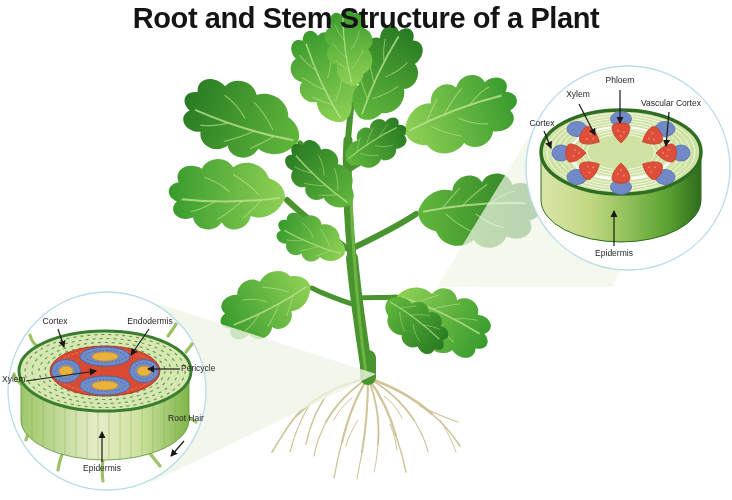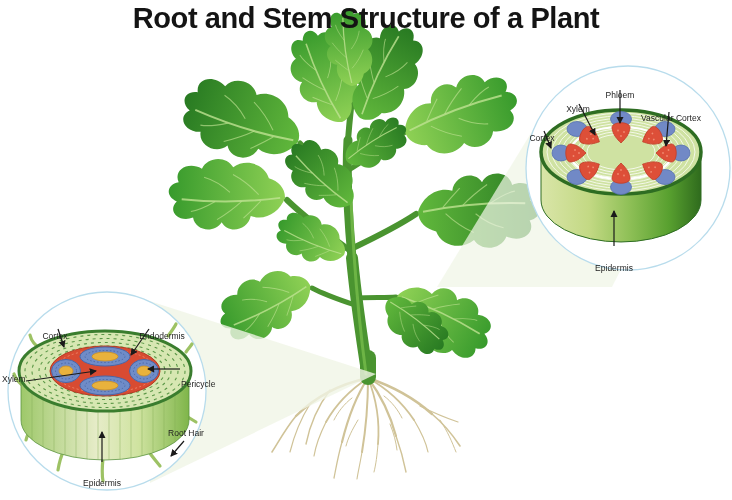--- a/index.html
+++ b/index.html
@@ -2,31 +2,31 @@
 <html><head>
 <meta charset="utf-8">
 <style>
   html,body{margin:0;padding:0;background:#fff;}
   .stage{position:relative;width:732px;height:500px;overflow:hidden;background:#ffffff;
          font-family:"Liberation Sans",sans-serif;}
   .title{position:absolute;left:50%;top:2px;transform:translateX(-50%);
          font-size:29px;font-weight:700;letter-spacing:-0.4px;color:#141414;white-space:nowrap;}
   .art{position:absolute;left:0;top:0;}
   .lbl{position:absolute;font-size:8.5px;color:#1d1d1d;white-space:nowrap;line-height:1;}
-  .lbl.c{transform:translateX(-50%);margin-top:15px;}
+  .lbl.c{transform:translateX(-50%);}
   
   #lbl-phloem{left:620px;top:76px}
   #lbl-xylem-stem{left:578px;top:90px}
   #lbl-vascular-bundle{left:671px;top:99px}
   #lbl-cortex-stem{left:542px;top:119px}
   #lbl-epidermis-stem{left:614px;top:249px}
   #lbl-cortex-root{left:55px;top:317px}
-  #lbl-endodermis{left:162px;top:317px}
+  #lbl-endodermis{left:150px;top:317px}
   #lbl-xylem-root{left:2px;top:375px}
-  #lbl-pericycle{left:181px;top:380px}
+  #lbl-pericycle{left:181px;top:364px}
   #lbl-root-hair{left:186px;top:414px}
   #lbl-epidermis-root{left:102px;top:464px}
 </style>
 </head>
 <body>
 
 <div class="stage">
 
   <svg class="art" width="732" height="500" viewBox="0 0 732 500">
     <defs>

